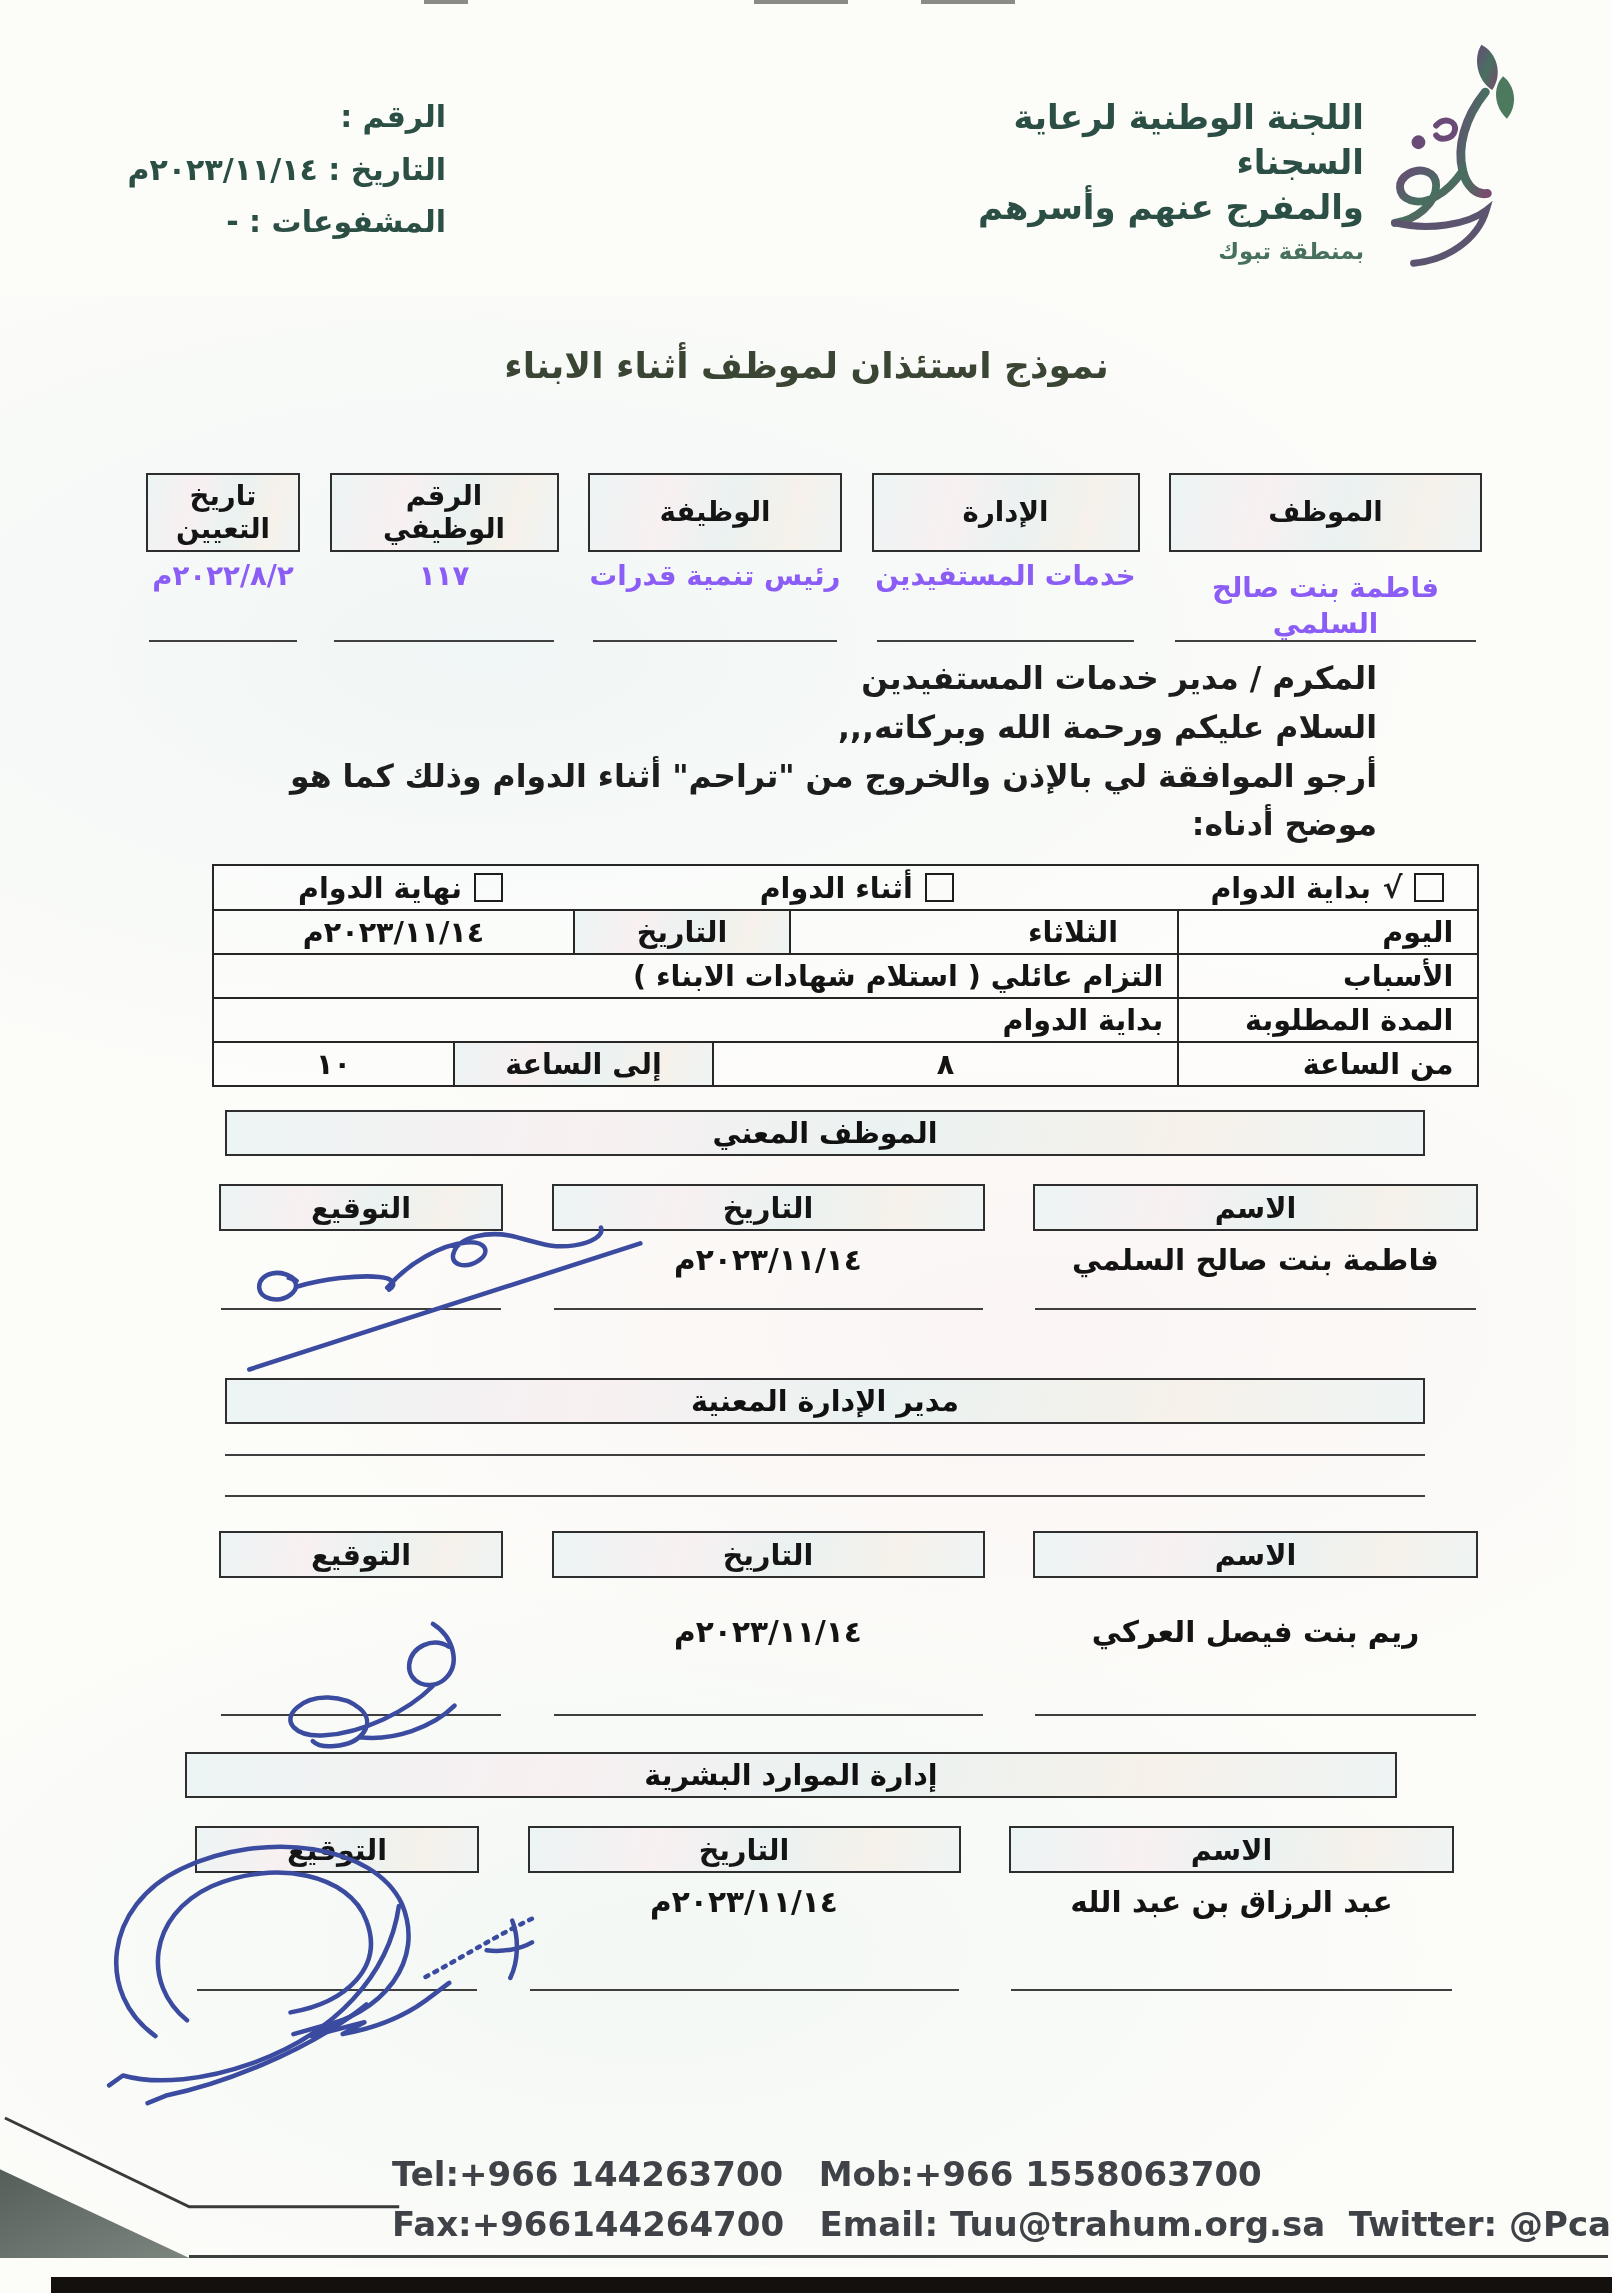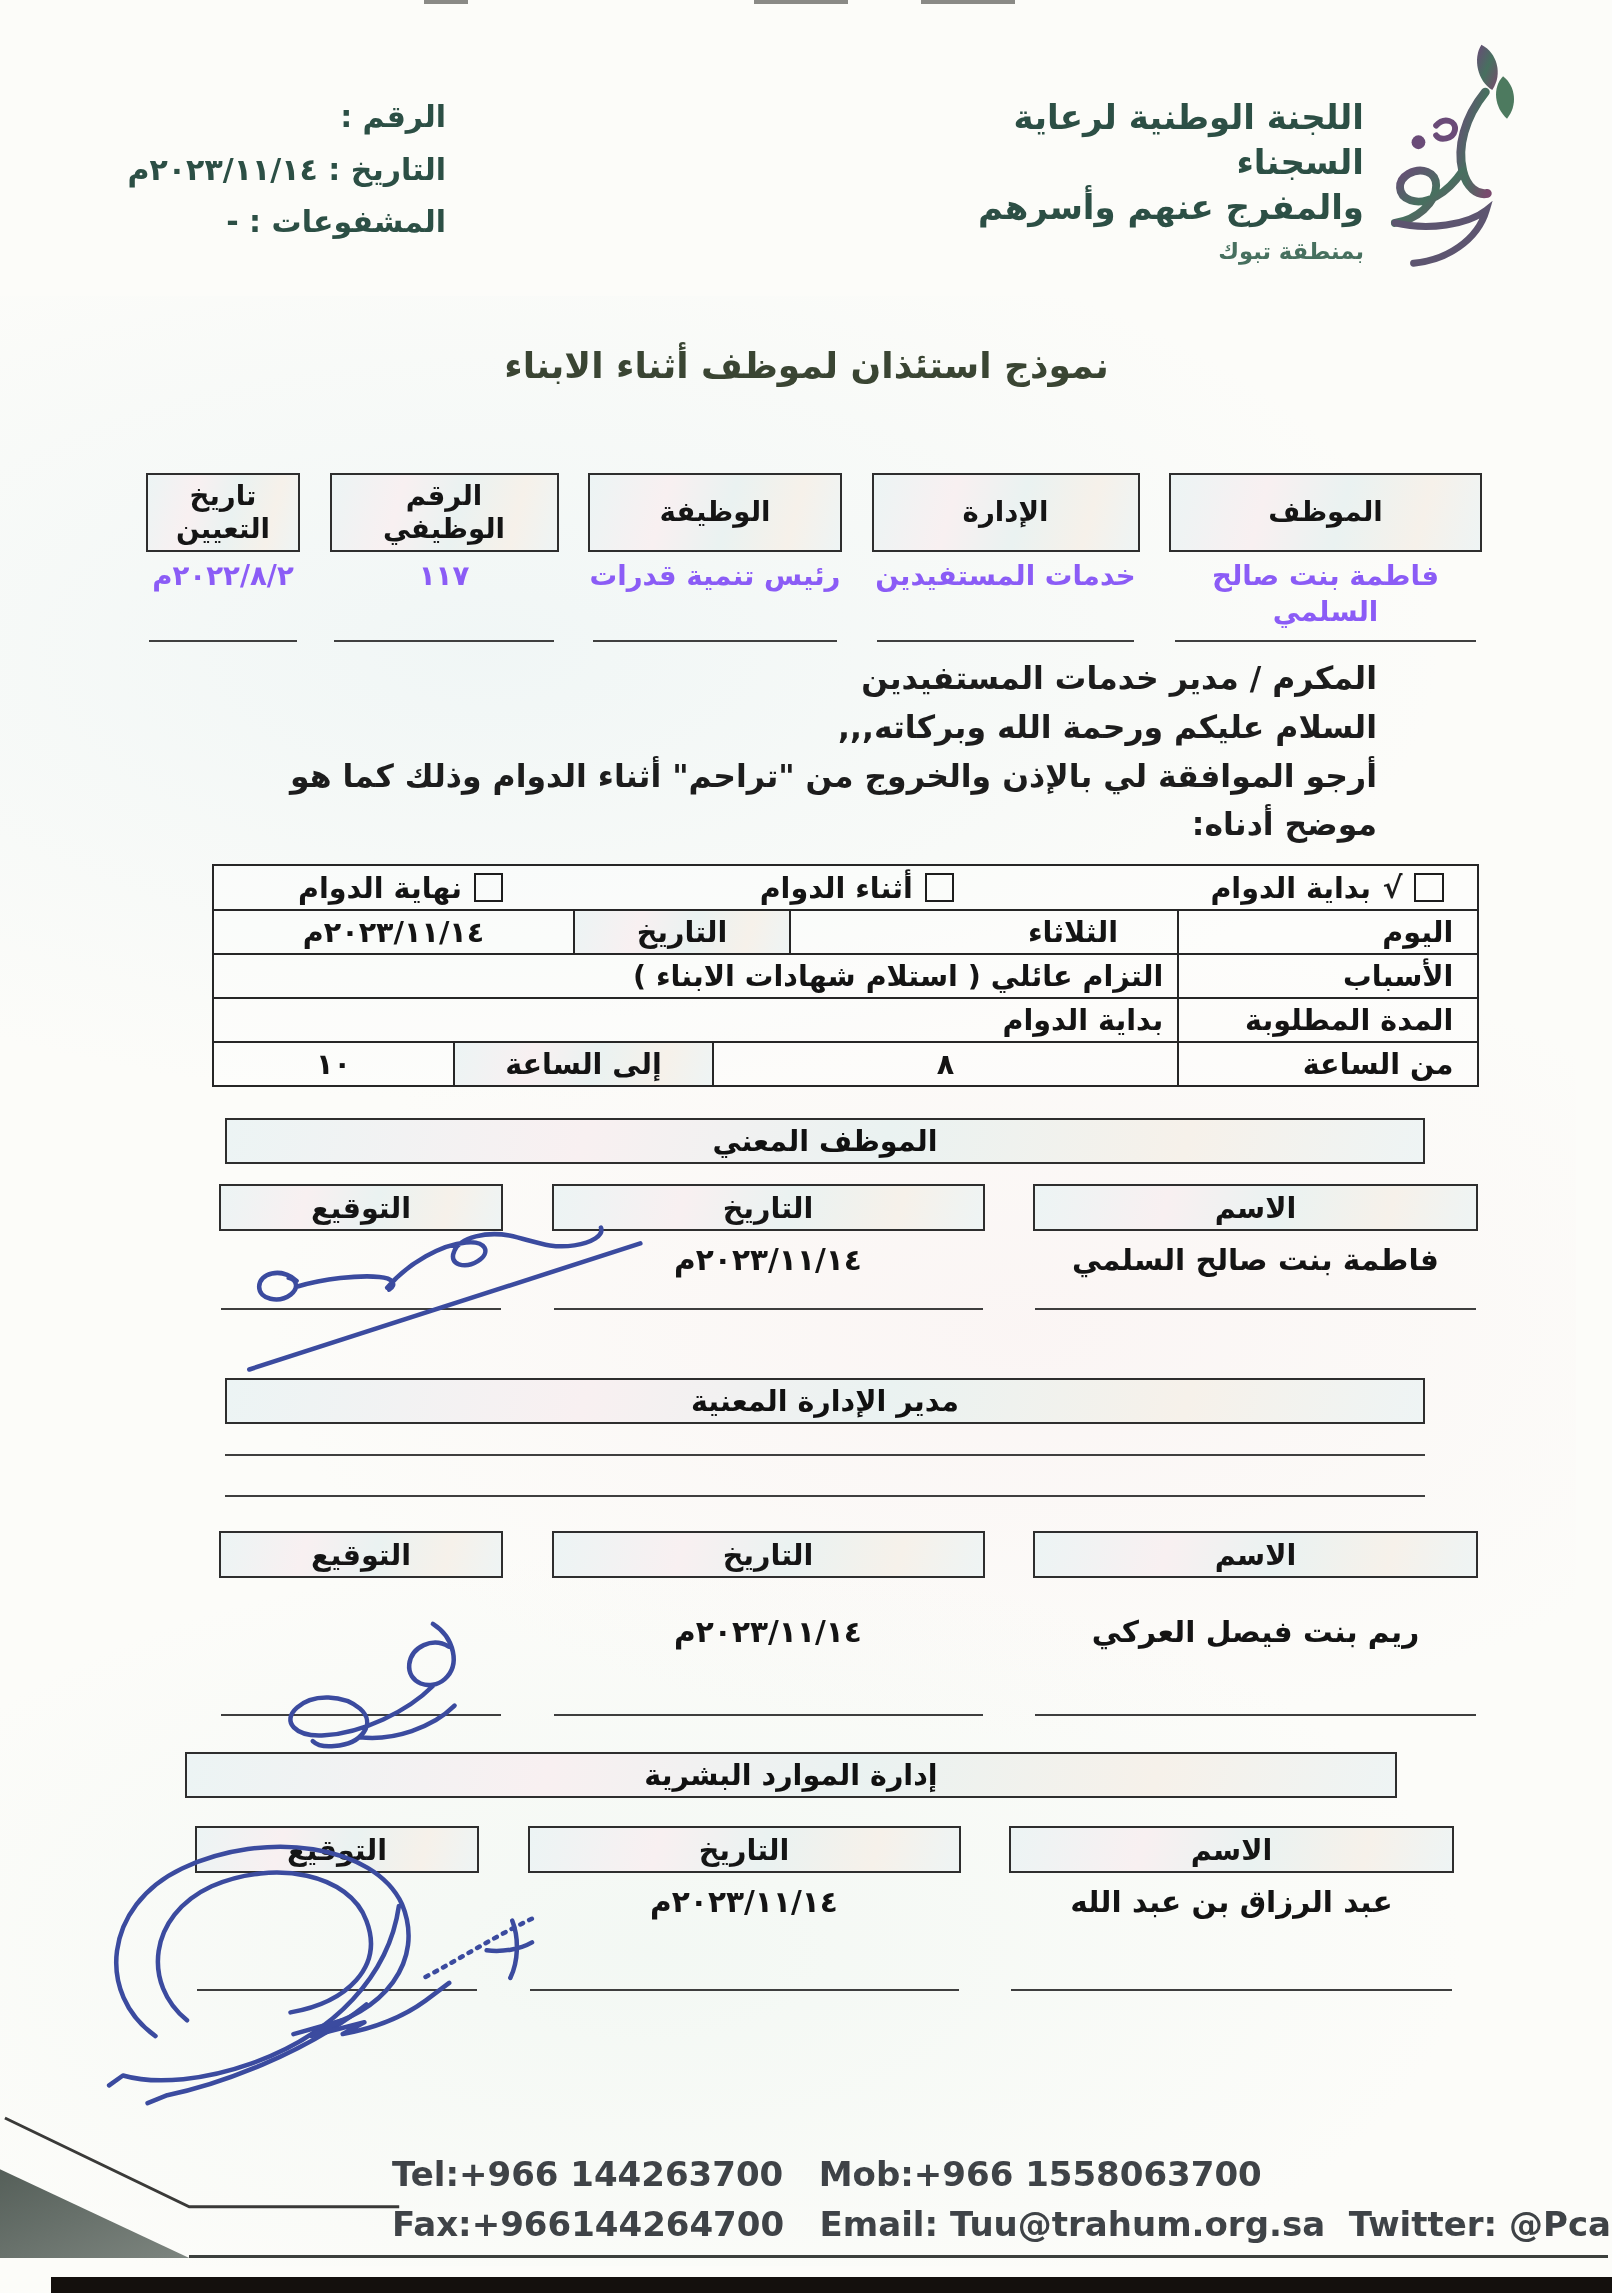--- a/index.html
+++ b/index.html
@@ -120,21 +120,21 @@
     <path d="M120,56 C99,82 91,112 97,136 C101,153 112,161 122,159" fill="none" stroke="url(#lg1)" stroke-width="9" stroke-linecap="round"></path>
     <path d="M97,136 C80,161 59,171 44,166 C30,161 30,146 42,139 C55,132 70,137 70,151 C70,169 50,186 28,189" fill="none" stroke="url(#lg1)" stroke-width="8" stroke-linecap="round"></path>
     <path d="M28,189 C62,197 102,191 121,176 C112,207 80,227 47,230" fill="none" stroke="#5d5570" stroke-width="7" stroke-linecap="round"></path>
     <path d="M70,90 C78,81 91,85 89,95 C87,104 74,106 70,100" fill="none" stroke="#6a4b78" stroke-width="6" stroke-linecap="round"></path>
     <circle cx="52" cy="107" r="7" fill="#6a4b78"></circle>
   </svg>
 
   <div class="abs rtl doc-title">نموذج استئذان لموظف أثناء الابناء</div>
 
   <div class="abs info-row">
-    <div class="info-col" style="width:313px;">
+    <div class="info-col" style="width:313px;gap:12px;">
       <div class="info-head box-tint bordered">الموظف</div>
       <div class="info-val rtl">فاطمة بنت صالح السلمي</div>
       <div class="info-line"></div>
     </div>
     <div class="info-col" style="width:268px;">
       <div class="info-head box-tint bordered">الإدارة</div>
       <div class="info-val rtl">خدمات المستفيدين</div>
       <div class="info-line"></div>
     </div>
     <div class="info-col" style="width:254px;">
@@ -192,21 +192,21 @@
       <div class="cell c-right" style="flex:1;">بداية الدوام</div>
     </div>
     <div class="req-row">
       <div class="cell label">من الساعة</div>
       <div class="cell c-center" style="width:463px;">٨</div>
       <div class="cell tintcell box-tint" style="width:261px;">إلى الساعة</div>
       <div class="cell c-center" style="flex:1;">١٠</div>
     </div>
   </div>
 
-  <div class="abs sec-bar box-tint bordered rtl" style="left:225px;top:1110px;width:1200px;margin-top:8px;">الموظف المعني</div>
+  <div class="abs sec-bar box-tint bordered rtl" style="left:225px;top:1110px;width:1200px;">الموظف المعني</div>
   <div class="abs sec-cols" style="left:219px;top:1184px;width:1259px;height:126px;">
     <div class="sec-col" style="width:445px;">
       <div class="sec-head box-tint bordered">الاسم</div>
       <div class="sec-val rtl">فاطمة بنت صالح السلمي</div>
       <div class="sec-line"></div>
     </div>
     <div class="sec-col" style="width:433px;">
       <div class="sec-head box-tint bordered">التاريخ</div>
       <div class="sec-val rtl">٢٠٢٣/١١/١٤م</div>
       <div class="sec-line"></div>

